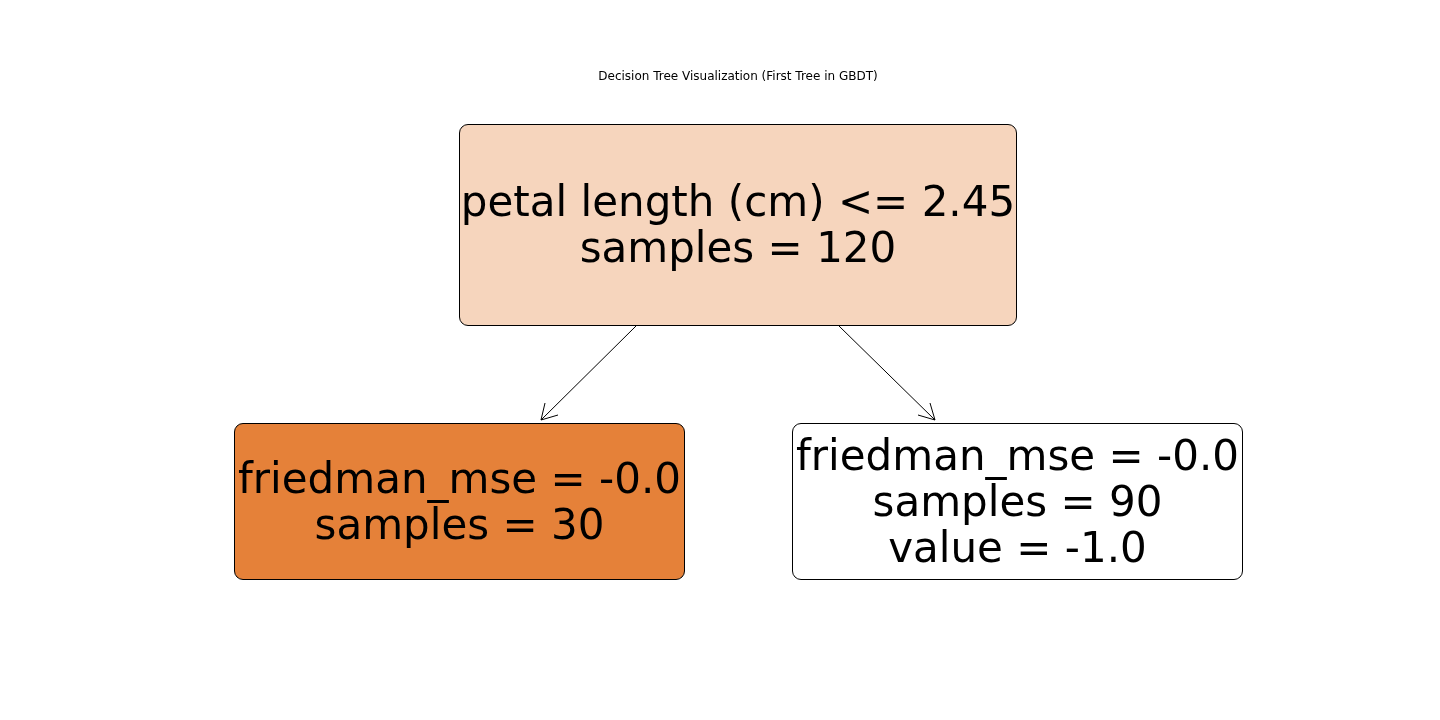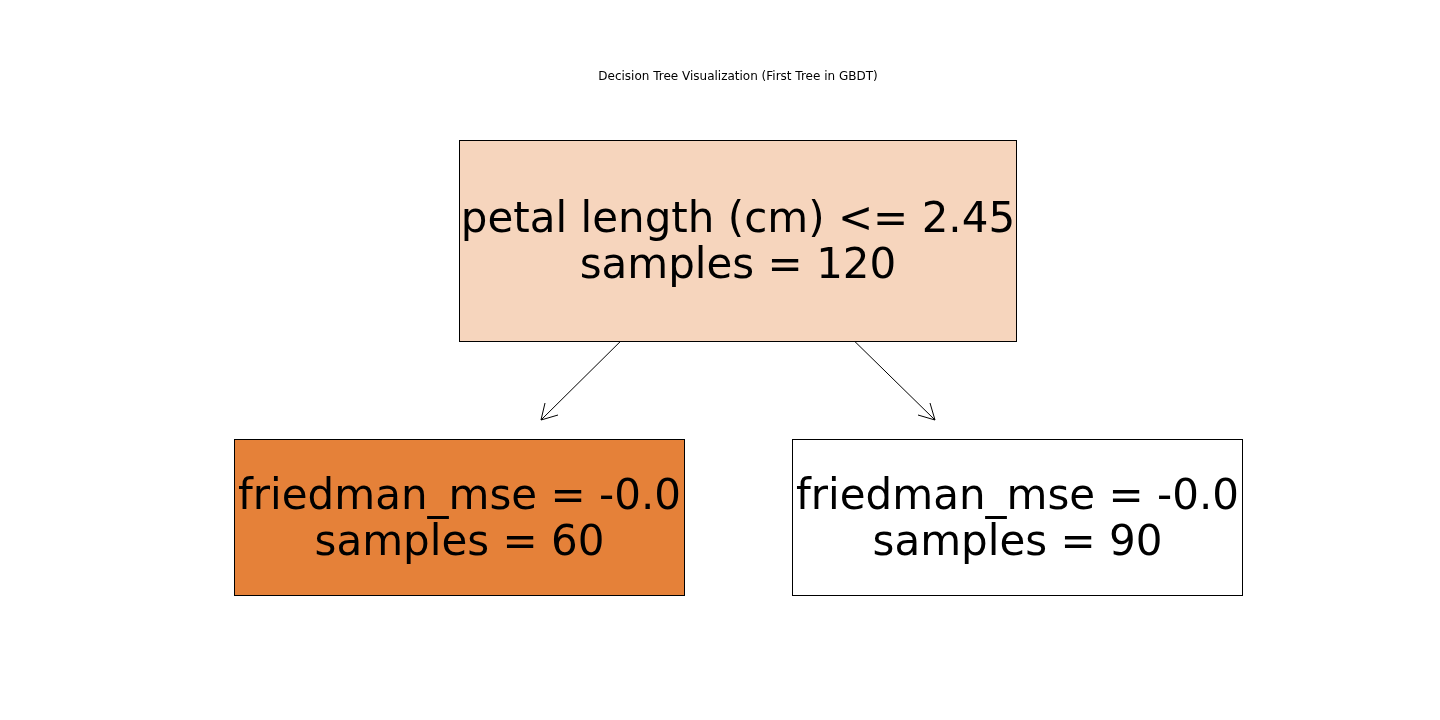--- a/index.html
+++ b/index.html
@@ -28,30 +28,29 @@
       position: absolute;
       left: 0;
       top: 0;
       width: 1440px;
       height: 720px;
     }
     .node {
       position: absolute;
       box-sizing: border-box;
       border: 1px solid #000;
-      border-radius: 0;
+      border-radius: 9px;
       display: flex;
       flex-direction: column;
       align-items: center;
       justify-content: center;
       color: #000;
       font-size: 42px;
       line-height: 46px;
       white-space: nowrap;
-      margin-top: 16px;
     }
     .node span { display: block; }
     .node-root {
       left: 459px;
       top: 124px;
       width: 558px;
       height: 202px;
       background: #f6d5bd;
       padding-top: 0px;
     }
@@ -86,19 +85,20 @@
   </g>
 </svg>
 
 <div class="node node-root">
   <span>petal length (cm) &lt;= 2.45</span>
   <span>samples = 120</span>
 </div>
 
 <div class="node node-left">
   <span>friedman_mse = -0.0</span>
-  <span>samples = 60</span>
+  <span>samples = 30</span>
 </div>
 
 <div class="node node-right">
   <span>friedman_mse = -0.0</span>
   <span>samples = 90</span>
+  <span>value = -1.0</span>
 </div>
 
 </body></html>

